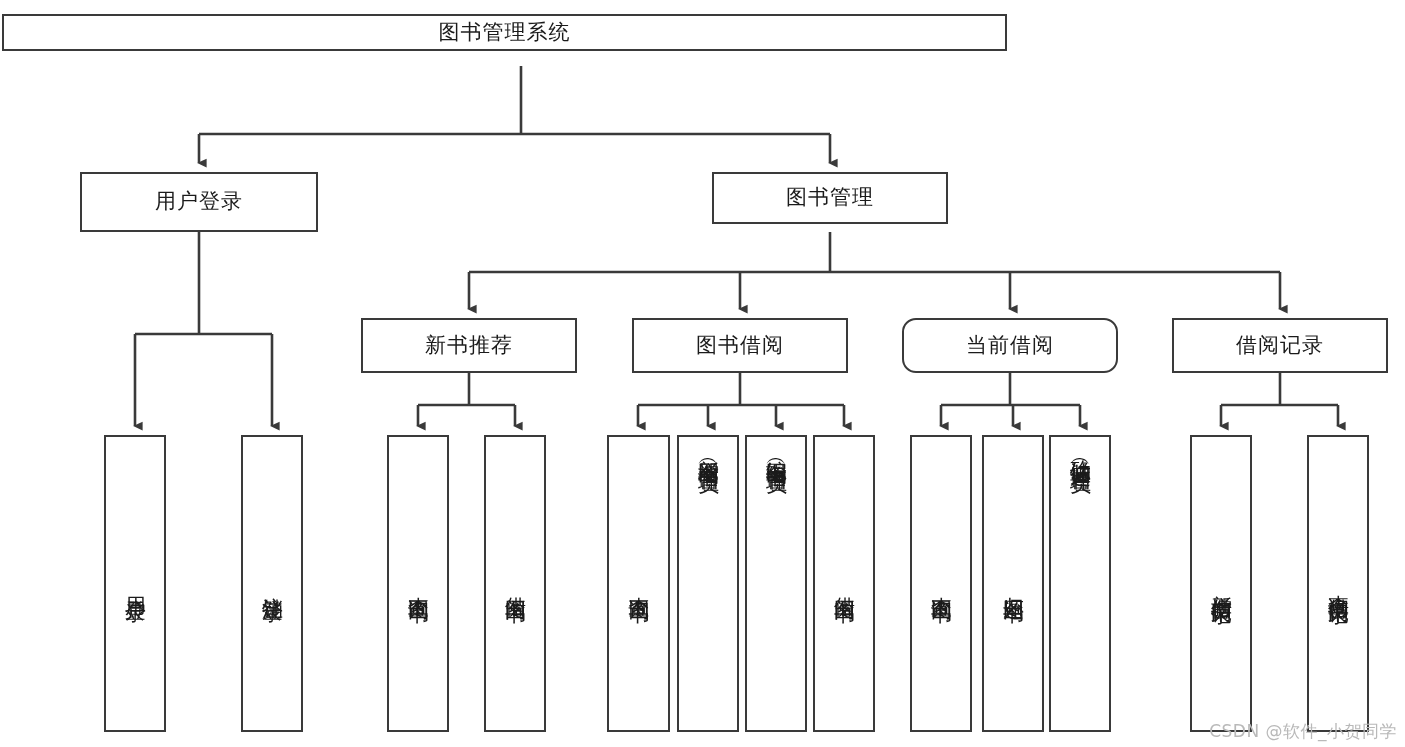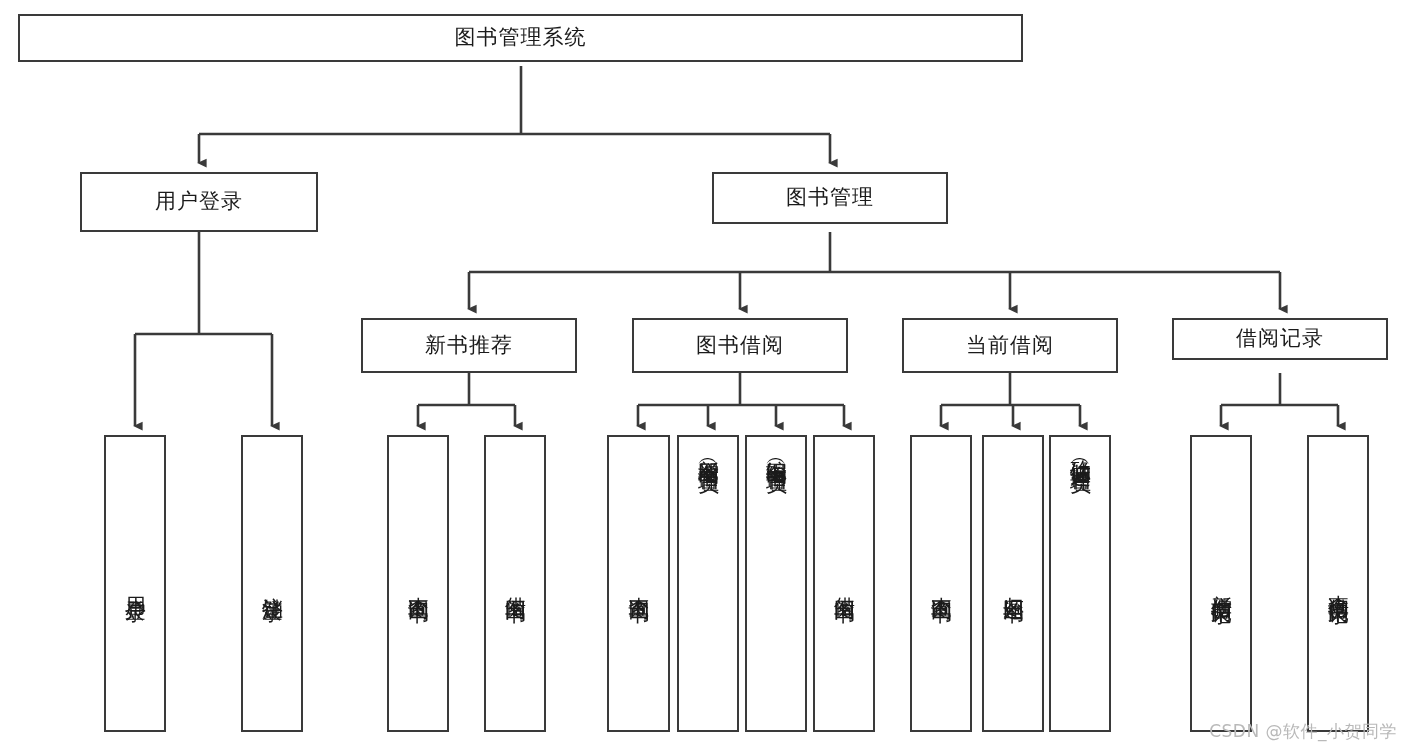--- a/index.html
+++ b/index.html
@@ -121,41 +121,41 @@
       <path d="M1013,405 L1013,426" marker-end="url(#arrow)"></path>
       <path d="M1080,405 L1080,426" marker-end="url(#arrow)"></path>
 
       <path d="M1280,373 L1280,405"></path>
       <path d="M1221,405 L1338,405"></path>
       <path d="M1221,405 L1221,426" marker-end="url(#arrow)"></path>
       <path d="M1338,405 L1338,426" marker-end="url(#arrow)"></path>
     </g>
   </svg>
 
-  <div class="node h" id="root-node" style="left: 18px; top: 14px; width: 1005px; height: 48px;">
+  <div class="node h" id="root-node" style="left: 2px; top: 14px; width: 1005px; height: 37px;">
     <span>图书管理系统</span>
   </div>
 
   <div class="node h lvl2" style="left: 80px; top: 172px; width: 238px; height: 60px;">
     <span>用户登录</span>
   </div>
   <div class="node h lvl2" style="left: 712px; top: 172px; width: 236px; height: 52px;">
     <span>图书管理</span>
   </div>
 
   <div class="node h lvl3" style="left: 361px; top: 318px; width: 216px; height: 55px;">
     <span>新书推荐</span>
   </div>
   <div class="node h lvl3" style="left: 632px; top: 318px; width: 216px; height: 55px;">
     <span>图书借阅</span>
   </div>
-  <div class="node h lvl3" style="left: 902px; top: 318px; width: 216px; height: 55px;">
+  <div class="node h lvl3" style="left: 902px; top: 318px; width: 216px; height: 55px; border-radius: 14px;">
     <span>当前借阅</span>
   </div>
-  <div class="node h lvl3" style="left: 1172px; top: 318px; width: 216px; height: 42px;">
+  <div class="node h lvl3" style="left: 1172px; top: 318px; width: 216px; height: 55px;">
     <span>借阅记录</span>
   </div>
 
   <div class="node v mid" style="left: 104px; top: 435px; width: 62px; height: 297px;">
     <span class="vtext">用户登录</span>
   </div>
   <div class="node v mid" style="left: 241px; top: 435px; width: 62px; height: 297px;">
     <span class="vtext">注销登录</span>
   </div>
   <div class="node v mid" style="left: 387px; top: 435px; width: 62px; height: 297px;">

